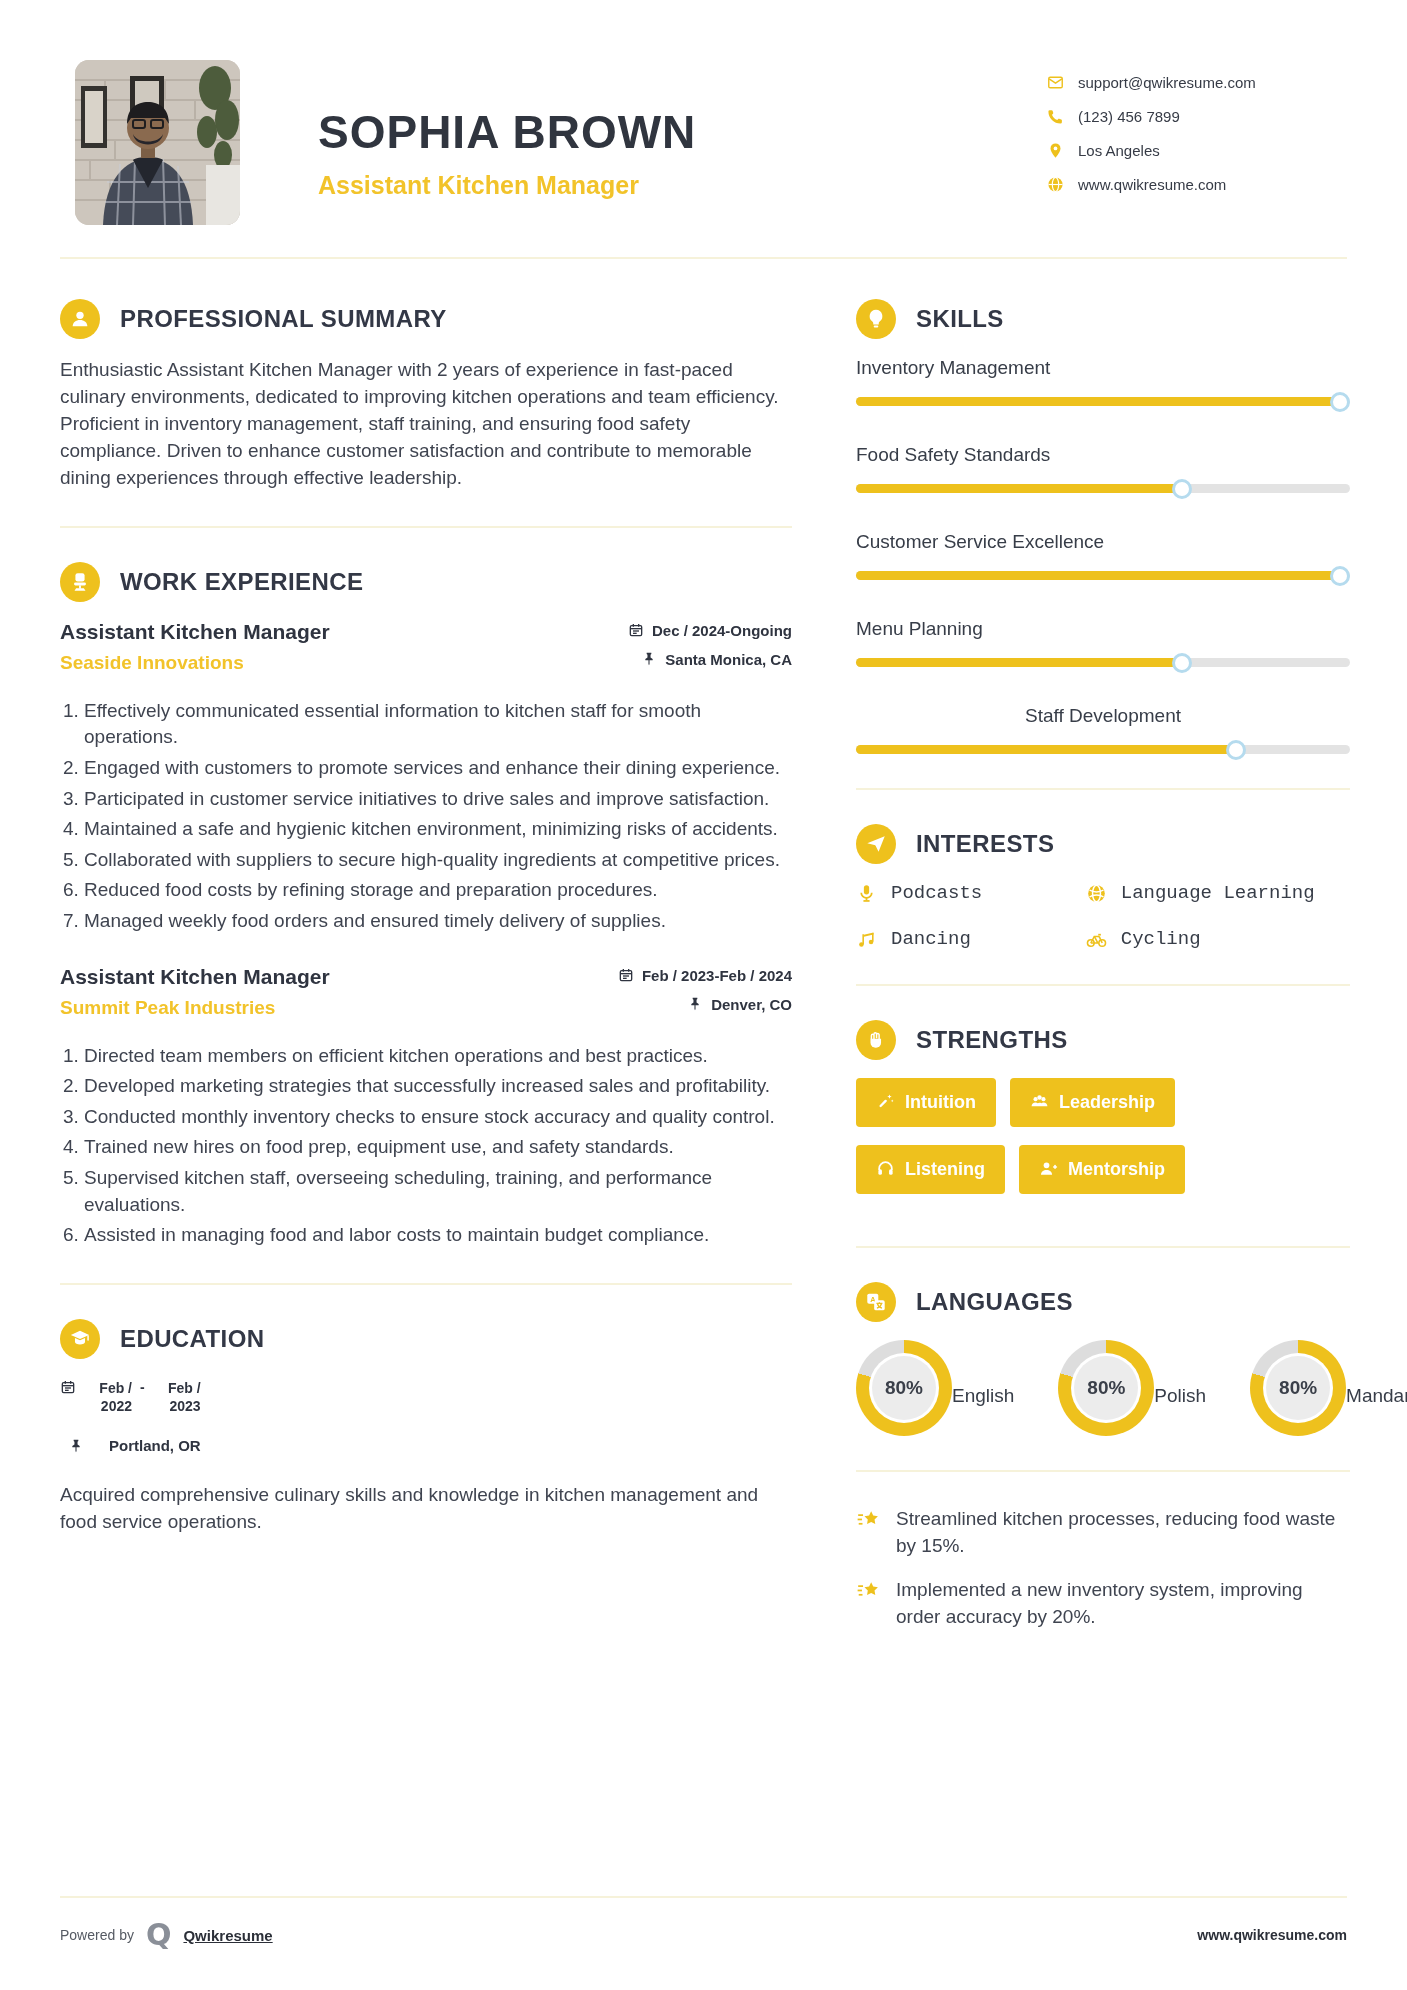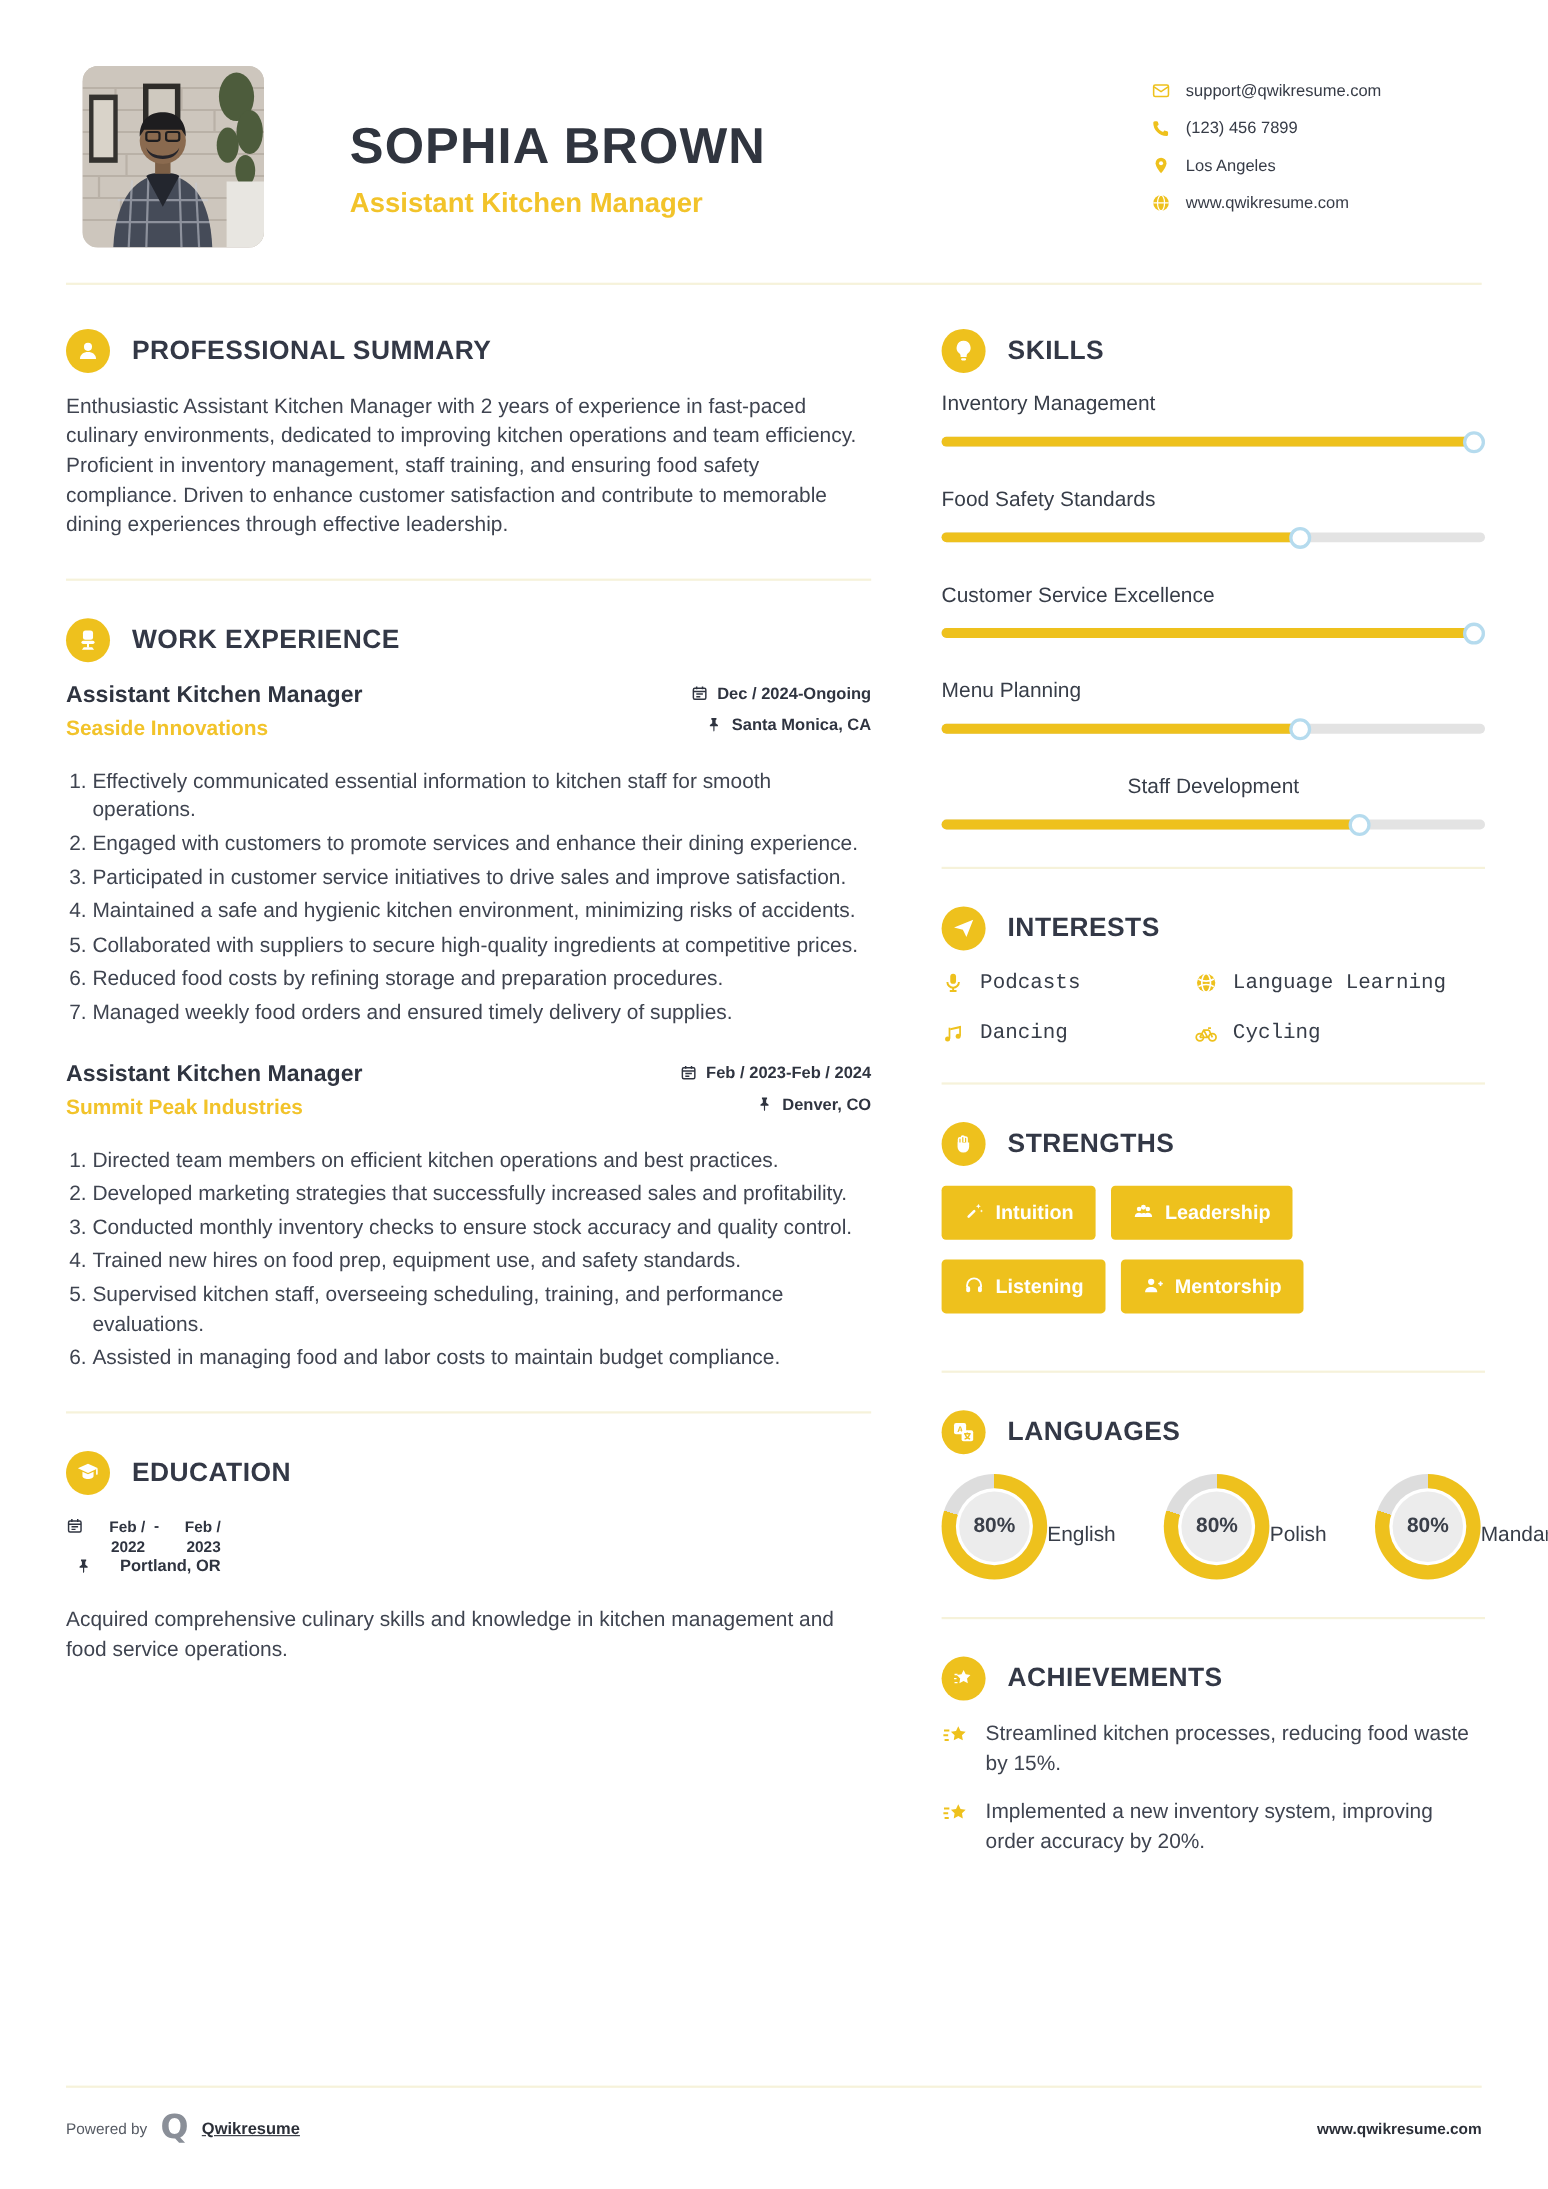--- a/index.html
+++ b/index.html
@@ -340,21 +340,21 @@
                     <line x1="8" y1="3" x2="8" y2="7"></line>
                     <line x1="16" y1="3" x2="16" y2="7"></line>
                     <line x1="7.5" y1="13.5" x2="16.5" y2="13.5"></line>
                     <line x1="7.5" y1="17" x2="13" y2="17"></line>
                   </svg>
               </span>
               <span class="date-chunk">Feb / 2022</span>
               <span>-</span>
               <span class="date-chunk">Feb / 2023</span>
             </div>
-            <div class="meta-row" style="gap:25px;">
+            <div class="meta-row" style="margin-top:22px;gap:25px;">
               <span class="micon">
                 <svg viewBox="0 0 24 24" fill="currentColor">
                     <path d="M8.5 2.5h7v2l-1.2 1v4.2l3.2 2.3v2h-4.7v5.5L12 21.5l-.8-2v-5.5H6.5v-2l3.2-2.3V5.5l-1.2-1z"></path>
                   </svg>
               </span>
               <span>Portland, OR</span>
             </div>
           </div>
         </div>
         <p class="edu-desc">Acquired comprehensive culinary skills and knowledge in kitchen management and food service operations.</p>
@@ -583,33 +583,20 @@
                 </div>
             </div>
             <div class="lang-label">Mandarin</div>
           </div>
         </div>
       </div>
 
       <div class="rule"></div>
 
       <div>
-        <div class="sec-head">
-          <span class="sec-icon">
-            <svg viewBox="0 0 24 24" fill="currentColor">
-                <path d="M12 3.5l2.1 4.3 4.7.7-3.4 3.3.8 4.7L12 14.3l-4.2 2.2.8-4.7-3.4-3.3 4.7-.7z" fill="#fff"></path>
-                <g stroke="#fff" stroke-width="1.4">
-                  <line x1="3" y1="8" x2="6" y2="8"></line>
-                  <line x1="2.5" y1="12" x2="5" y2="12"></line>
-                  <line x1="3" y1="16" x2="6" y2="16"></line>
-                </g>
-              </svg>
-          </span>
-          <h2 class="sec-title">ACHIEVEMENTS</h2>
-        </div>
         <div class="ach-item">
           <span class="aicon">
             <svg viewBox="0 0 24 24" fill="currentColor">
                 <path d="M14 4l1.9 3.9 4.3.6-3.1 3 .7 4.3-3.8-2-3.8 2 .7-4.3-3.1-3 4.3-.6z"></path>
                 <g stroke="currentColor" stroke-width="1.6">
                   <line x1="2" y1="7.5" x2="6.5" y2="7.5"></line>
                   <line x1="1.5" y1="11.5" x2="5.5" y2="11.5"></line>
                   <line x1="2.5" y1="15.5" x2="6" y2="15.5"></line>
                 </g>
               </svg>

